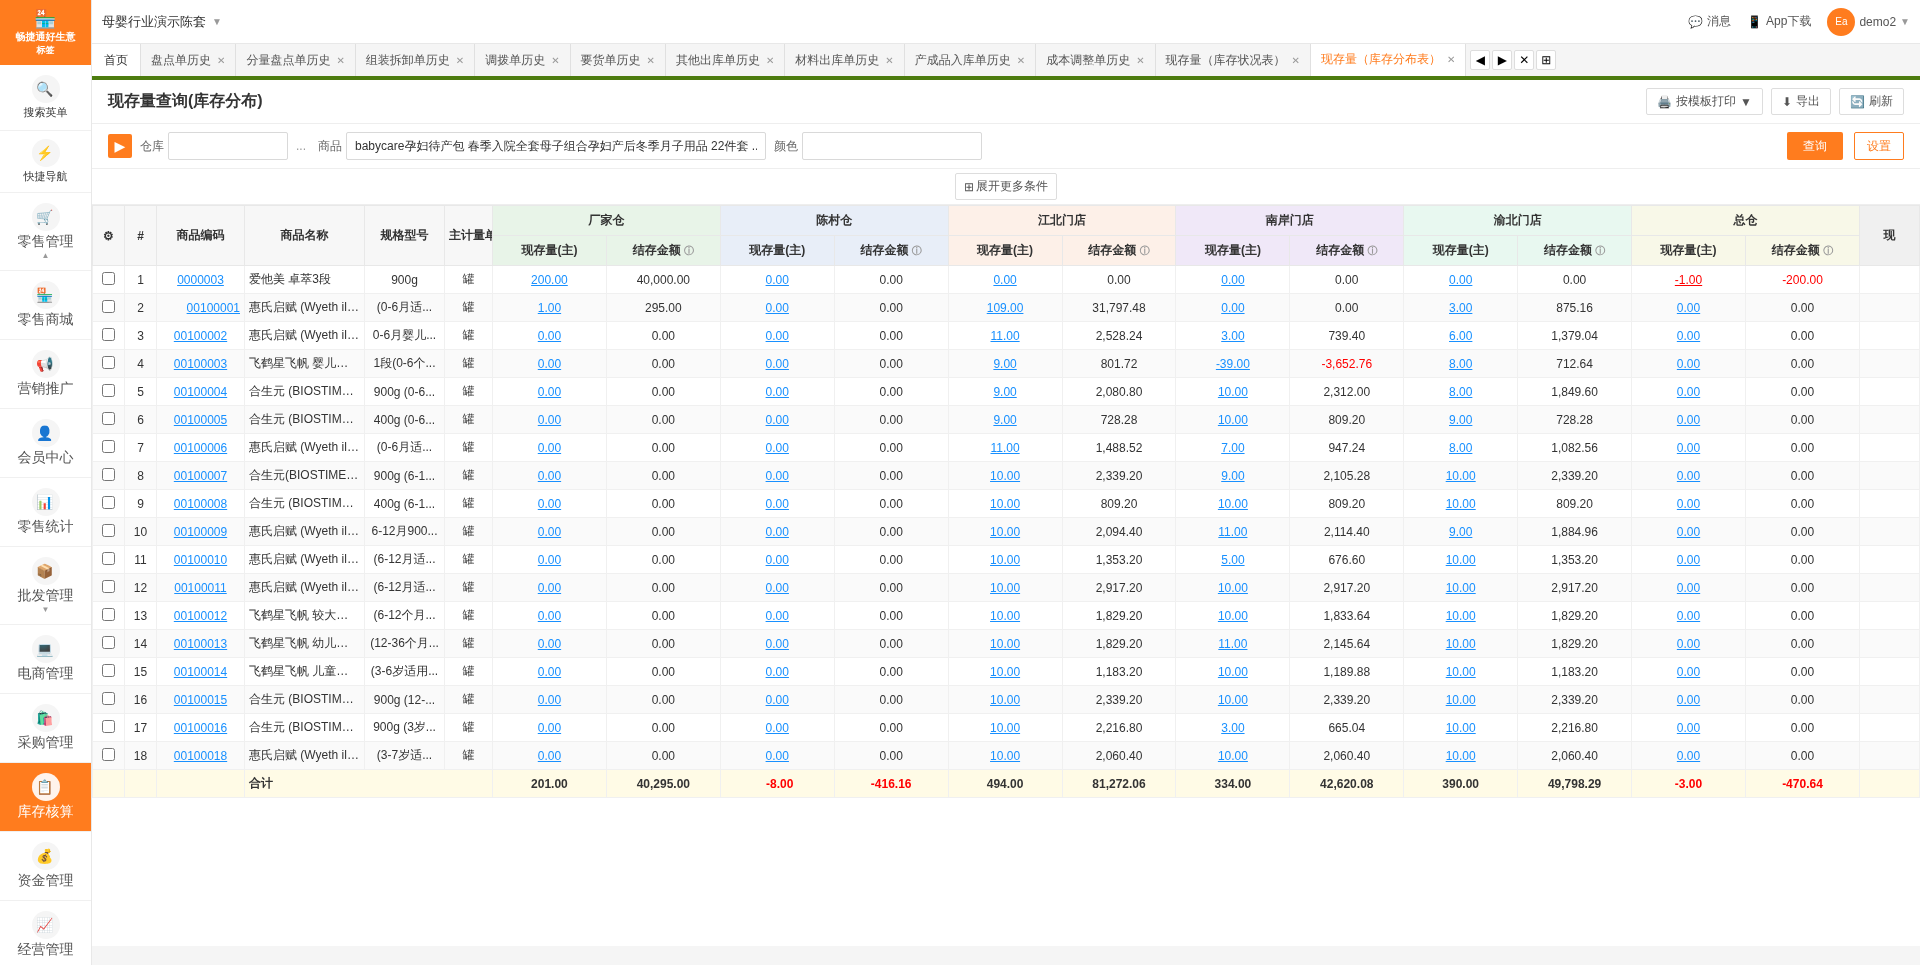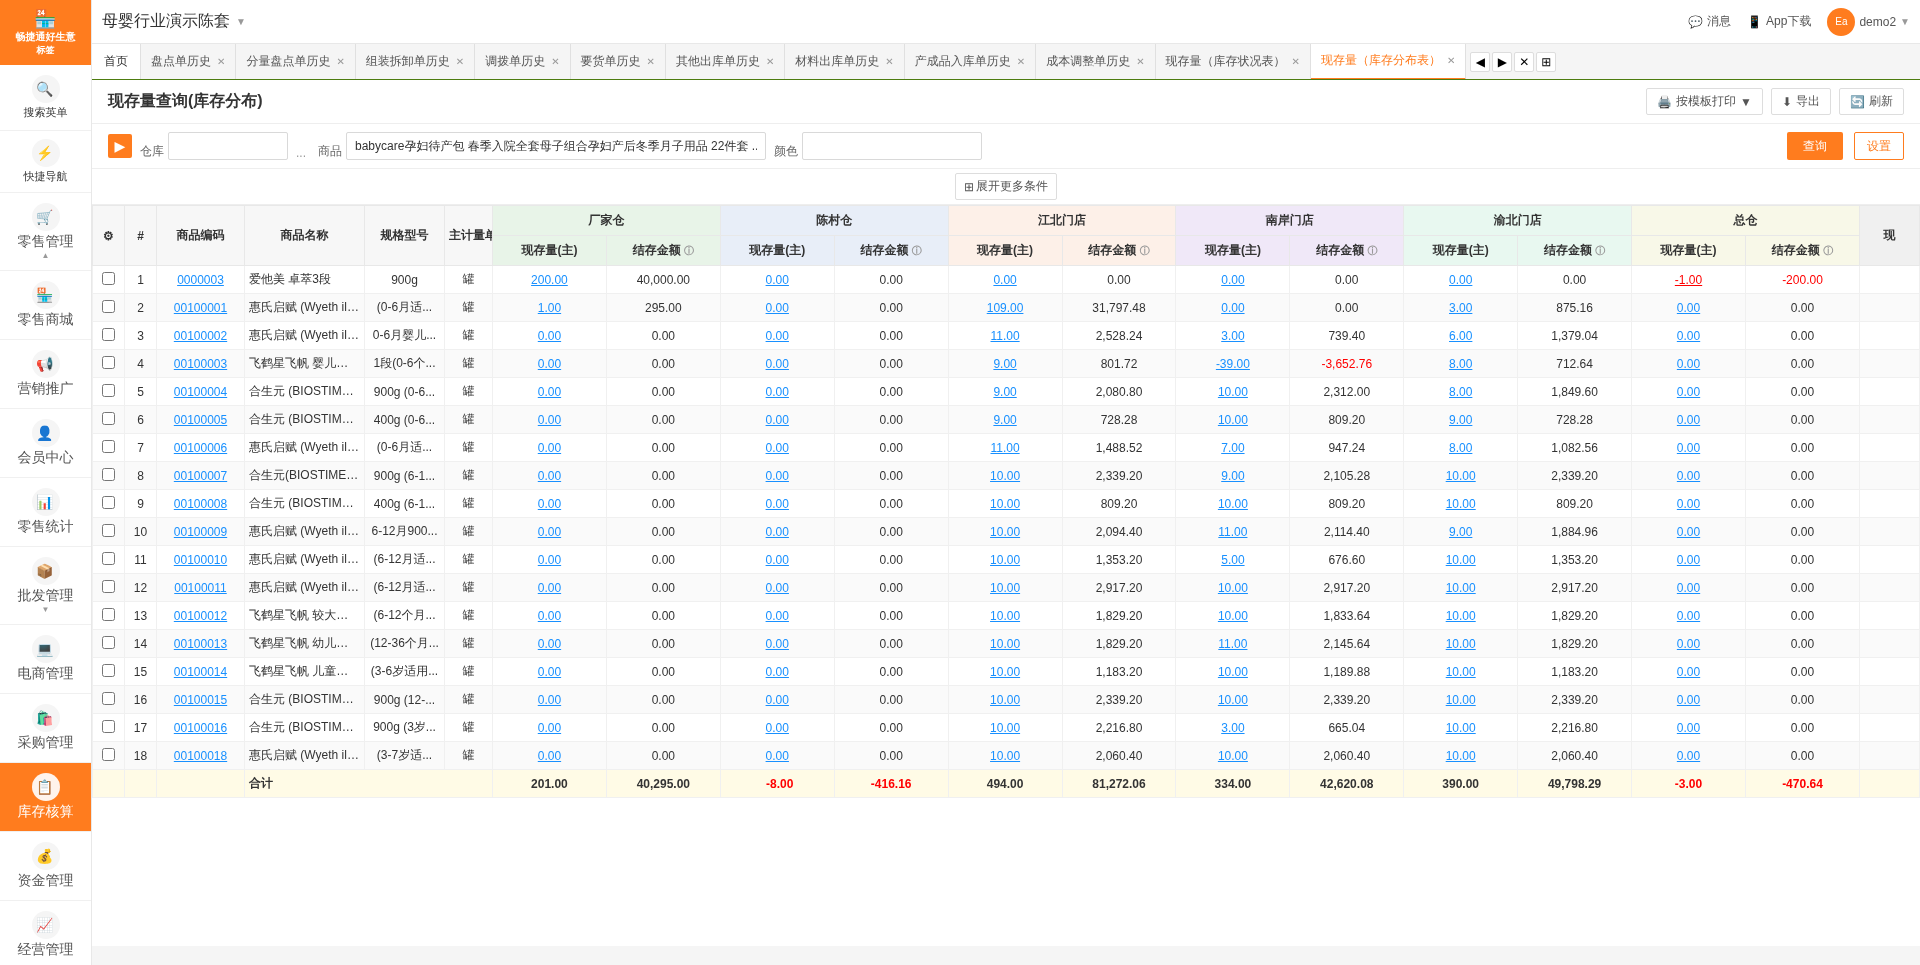--- a/index.html
+++ b/index.html
@@ -38,21 +38,21 @@
     }
     .header-right {
       margin-left: auto; display: flex; align-items: center; gap: 16px;
     }
     .header-btn { display: flex; align-items: center; gap: 4px; color: #555; cursor: pointer; font-size: 12px; }
     .user-avatar { width: 28px; height: 28px; border-radius: 50%; background: #ccc; display: flex; align-items: center; justify-content: center; overflow: hidden; }
 
     
     .tab-bar {
       position: fixed; left: 92px; top: 44px; right: 0; height: 36px; background: #f5f5f5;
-      border-bottom: 1px solid #4d7c0f; display: flex; align-items: center; overflow: hidden; z-index: 98;
+      border-bottom: 4px solid #4d7c0f; display: flex; align-items: center; overflow: hidden; z-index: 98;
     }
     .tab-item {
       height: 36px; padding: 0 10px; display: flex; align-items: center; gap: 4px; cursor: pointer;
       border-right: 1px solid #e0e0e0; white-space: nowrap; font-size: 12px; color: #555; background: #f5f5f5;
       min-width: 60px;
     }
     .tab-item.active { background: #fff; color: #ff7c1e; border-bottom: 2px solid #ff7c1e; }
     .tab-item .tab-close { color: #999; font-size: 10px; cursor: pointer; margin-left: 2px; }
     .tab-arrows { display: flex; align-items: center; gap: 2px; padding: 0 4px; }
     .tab-arrow { width: 20px; height: 20px; border: 1px solid #ddd; border-radius: 2px; display: flex; align-items: center; justify-content: center; cursor: pointer; background: #fff; }
@@ -75,21 +75,21 @@
     
     .search-bar {
       background: #fff; padding: 8px 16px; border-bottom: 1px solid #eee;
       display: flex; align-items: center; gap: 8px; flex-wrap: wrap;
     }
     .search-expand-btn {
       width: 24px; height: 24px; background: #ff7c1e; border-radius: 2px; display: flex;
       align-items: center; justify-content: center; cursor: pointer; color: #fff; font-size: 14px;
     }
     .search-field {
-      display: flex; align-items: flex-end; gap: 4px;
+      display: flex; align-items: center; gap: 4px;
     }
     .search-label { color: #666; white-space: nowrap; }
     .search-input {
       border: 1px solid #d9d9d9; border-radius: 2px; padding: 3px 8px; height: 28px;
       width: 120px; outline: none; color: #333;
     }
     .search-input-wide {
       border: 1px solid #d9d9d9; border-radius: 2px; padding: 3px 8px; height: 28px;
       width: 340px; outline: none; color: #333;
     }
@@ -213,21 +213,21 @@
   </div>
   <div class="sidebar-item">
     <div class="nav-icon">ℹ️</div>
 
   </div>
 
 </div>
 
 <div class="header">
   <div style="display:flex;align-items:center;gap:6px;cursor:pointer;">
-    <span style="color:#333;font-size:16px;">母婴行业演示陈套</span>
+    <span style="color:#333;font-size:13px;">母婴行业演示陈套</span>
     <span style="color:#999;font-size:10px;">▼</span>
   </div>
   <div class="header-right">
     <div class="header-btn">
       <span>💬</span>
       <span>消息</span>
     </div>
     <div class="header-btn">
       <span>📱</span>
       <span>App下载</span>
@@ -403,21 +403,21 @@
     <td>0.00</td>
     <td style="color:#f00;text-decoration:underline;cursor:pointer;">-1.00</td>
     <td style="color:#f00;">-200.00</td>
     <td></td>
   </tr>
           <tr style="background: rgb(250, 250, 250);">
     <td style="text-align:center;">
       <input type="checkbox" style="cursor: pointer;">
     </td>
     <td>2</td>
-    <td style="color:#1890ff;text-decoration:underline;cursor:pointer;">00100001</td>
+    <td style="color:#1890ff;text-decoration:underline;cursor:pointer;text-align:right;">00100001</td>
     <td style="text-align:left;padding-left:4px;">惠氏启赋 (Wyeth illu...</td>
     <td>(0-6月适...</td>
     <td>罐</td>
     <td style="color:#1890ff;text-decoration:underline;cursor:pointer;">1.00</td>
     <td>295.00</td>
     <td style="color:#1890ff;text-decoration:underline;cursor:pointer;">0.00</td>
     <td>0.00</td>
     <td style="color:#1890ff;text-decoration:underline;cursor:pointer;">109.00</td>
     <td>31,797.48</td>
     <td style="color:#1890ff;text-decoration:underline;cursor:pointer;">0.00</td>

